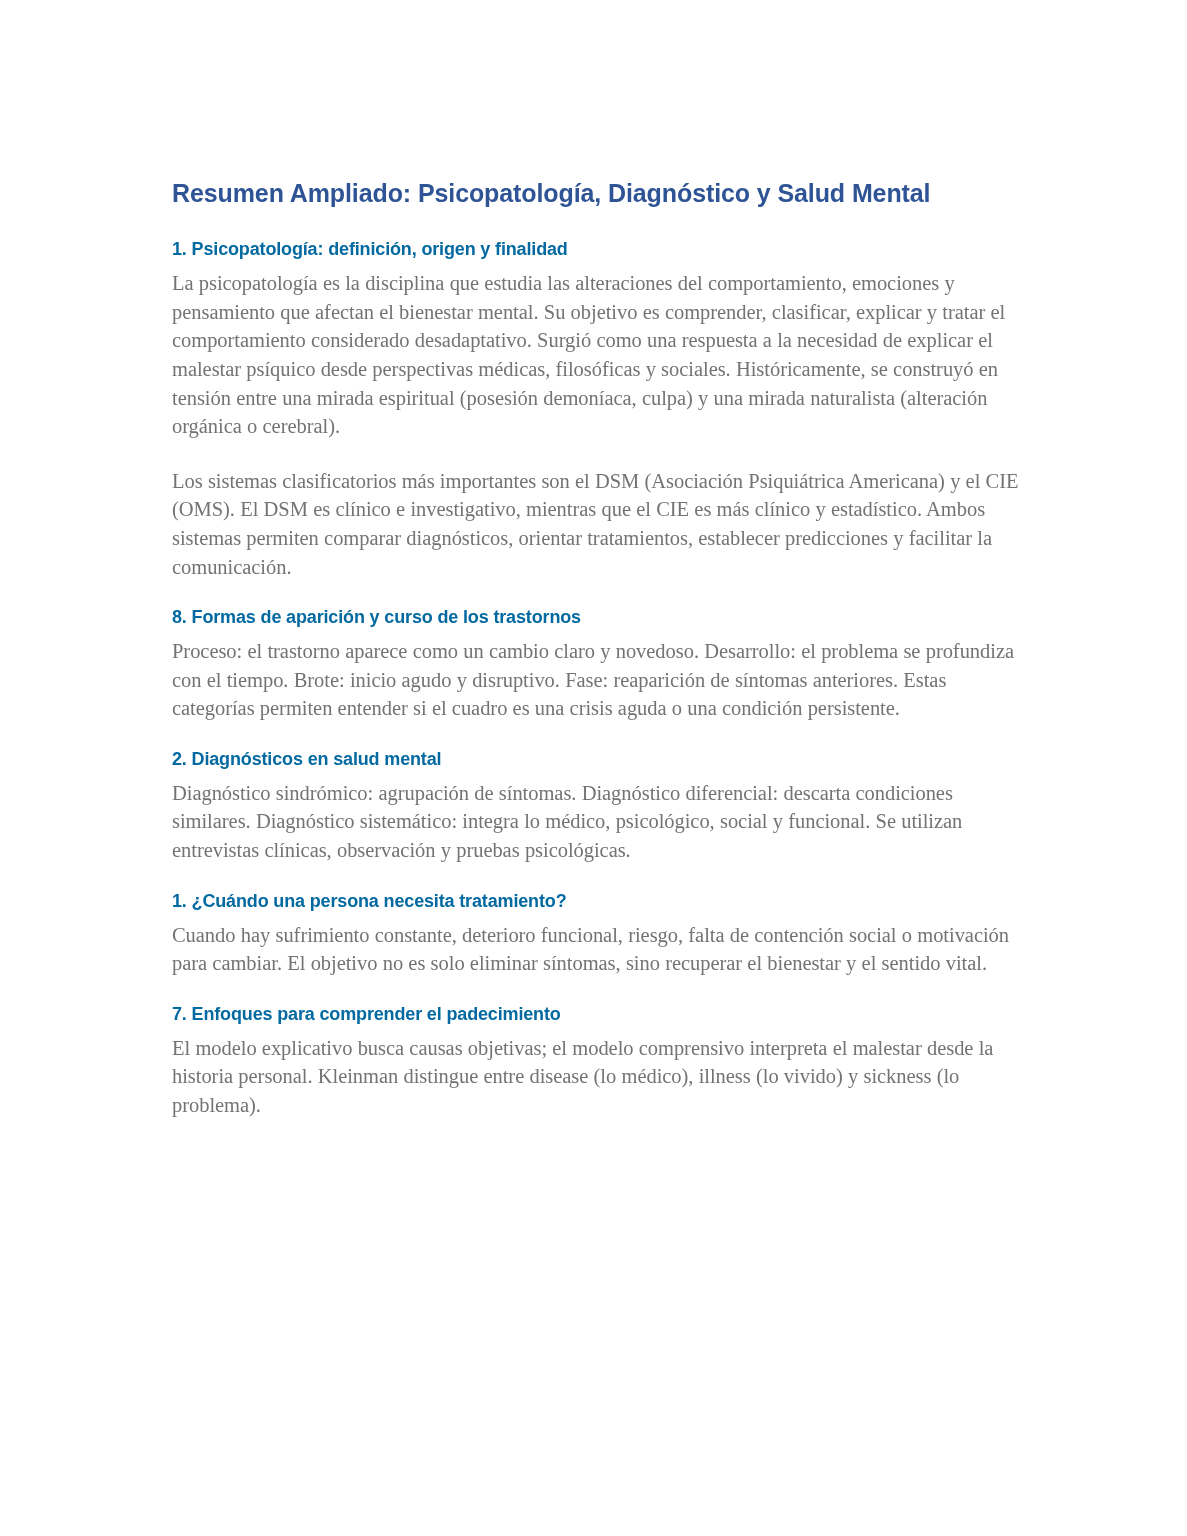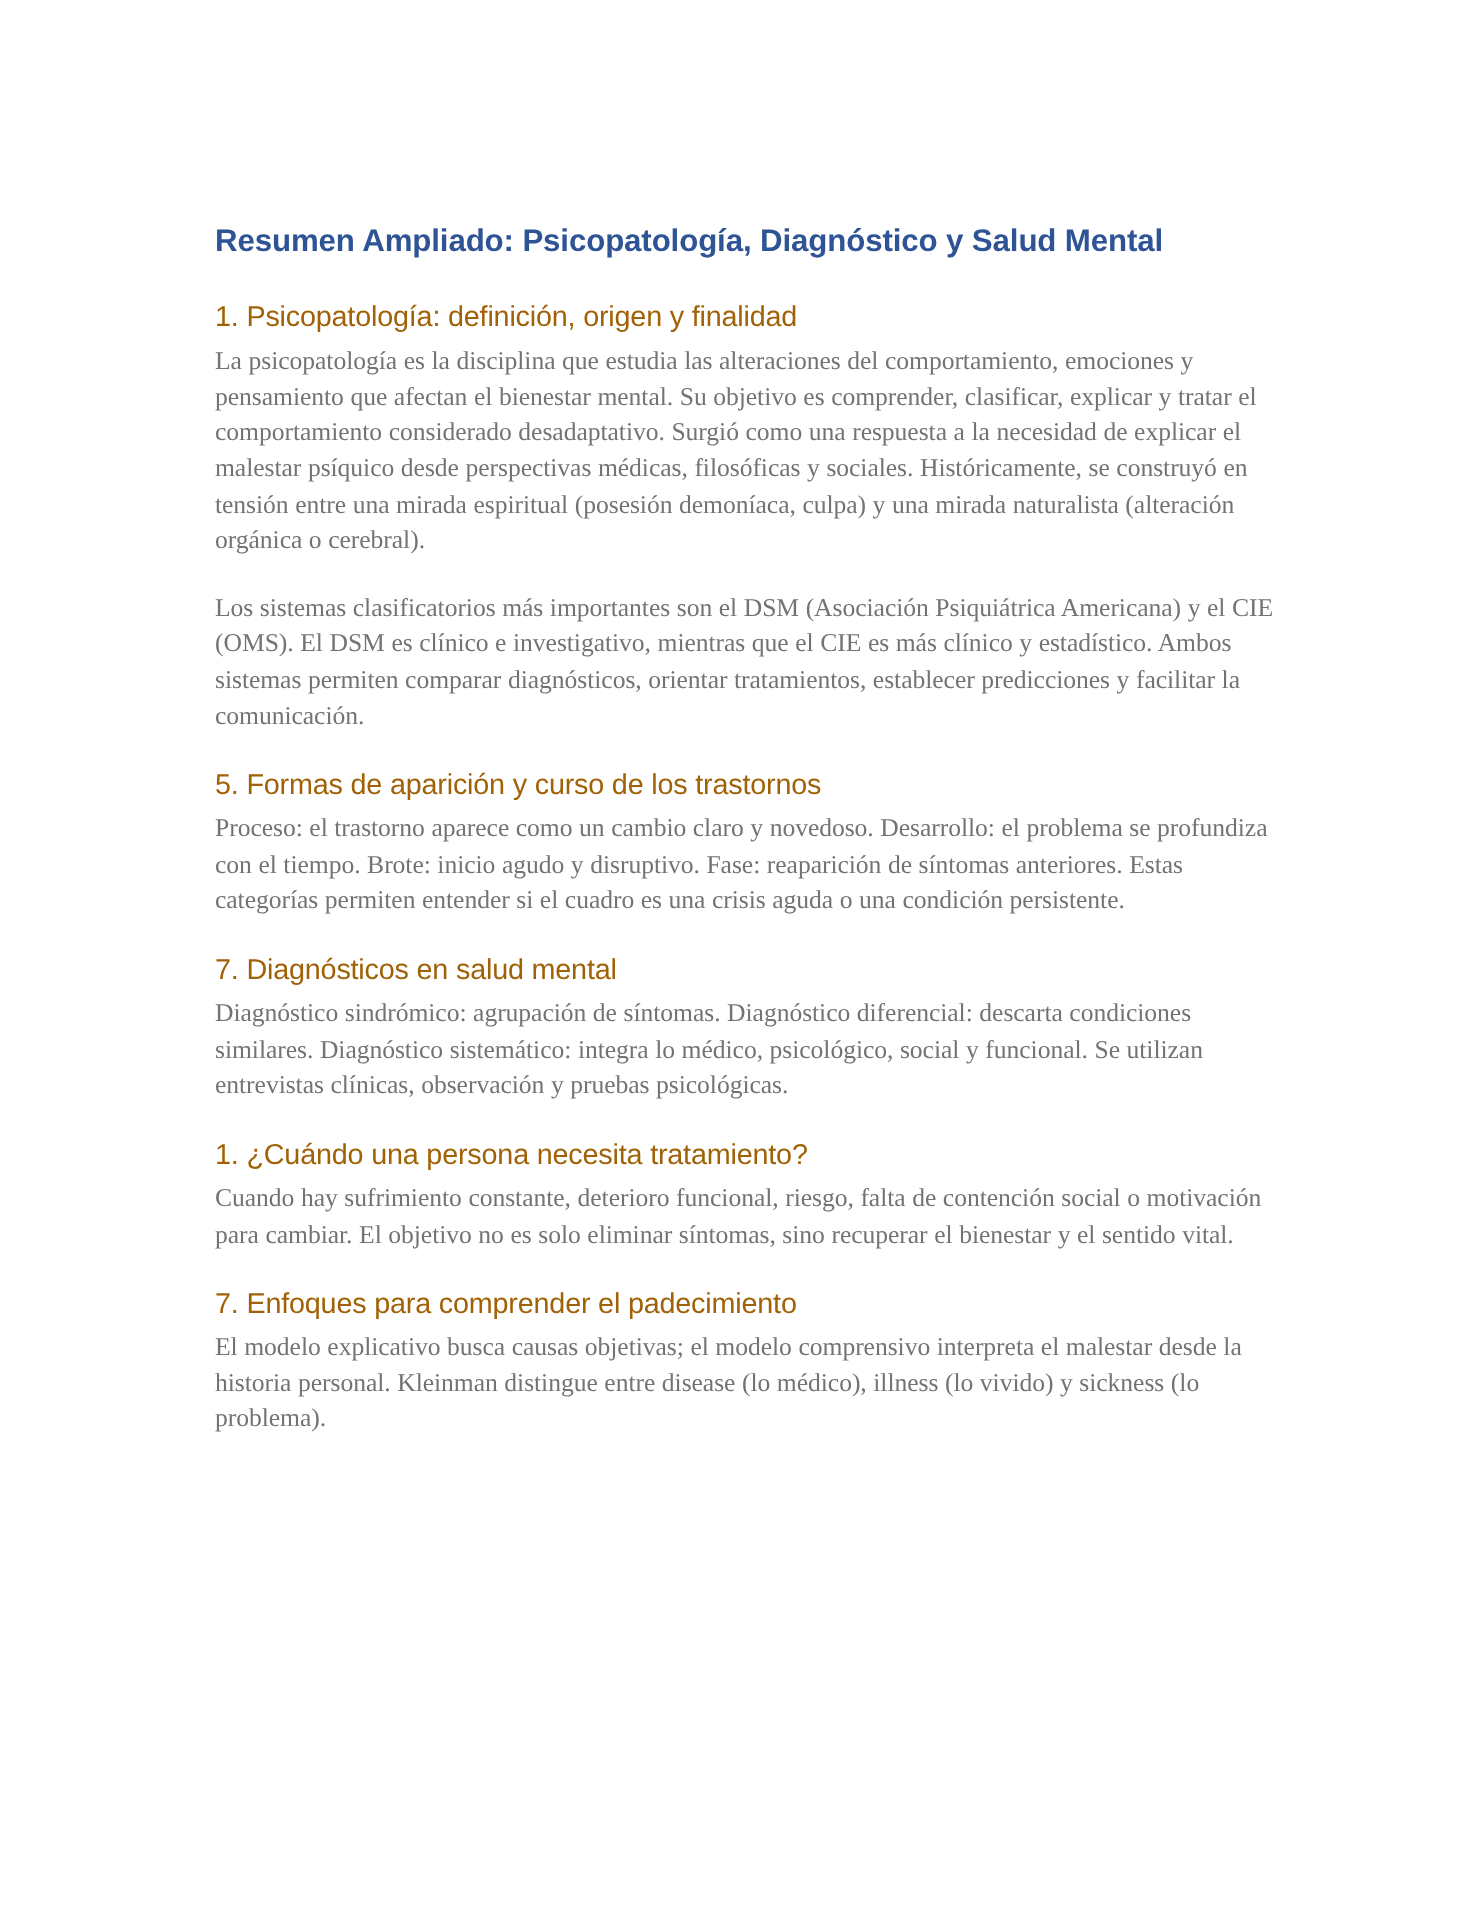--- a/index.html
+++ b/index.html
@@ -39,23 +39,23 @@
     margin: 0 0 30px 0;
   }
   .section {
     margin: 0 0 26px 0;
   }
   .section:last-child {
     margin-bottom: 12px;
   }
   .section-heading {
     font-family: "Liberation Sans", "DejaVu Sans", sans-serif;
-    font-size: 23px;
-    font-weight: normal;
-    color: #a16207;
+    font-size: 18px;
+    font-weight: bold;
+    color: #0369a1;
     letter-spacing: -0.15px;
     line-height: 1.22;
     margin: 0 0 8px 0;
   }
   .section-body {
     font-family: "Liberation Serif", "DejaVu Serif", serif;
     font-size: 20.5px;
     font-weight: normal;
     color: #737373;
     line-height: 28.6px;
@@ -76,26 +76,26 @@
     <div class="section">
       <h2 class="section-heading">1. Psicopatología: definición, origen y finalidad</h2>
       <p class="section-body">La psicopatología es la disciplina que estudia las alteraciones del comportamiento, emociones y pensamiento que afectan el bienestar mental. Su objetivo es comprender, clasificar, explicar y tratar el comportamiento considerado desadaptativo. Surgió como una respuesta a la necesidad de explicar el malestar psíquico desde perspectivas médicas, filosóficas y sociales. Históricamente, se construyó en tensión entre una mirada espiritual (posesión demoníaca, culpa) y una mirada naturalista (alteración orgánica o cerebral).</p>
     </div>
 
     <div class="section">
       <p class="section-body">Los sistemas clasificatorios más importantes son el DSM (Asociación Psiquiátrica Americana) y el CIE (OMS). El DSM es clínico e investigativo, mientras que el CIE es más clínico y estadístico. Ambos sistemas permiten comparar diagnósticos, orientar tratamientos, establecer predicciones y facilitar la comunicación.</p>
     </div>
 
     <div class="section">
-      <h2 class="section-heading">5. Formas de aparición y curso de los trastornos</h2>
+      <h2 class="section-heading">8. Formas de aparición y curso de los trastornos</h2>
       <p class="section-body">Proceso: el trastorno aparece como un cambio claro y novedoso. Desarrollo: el problema se profundiza con el tiempo. Brote: inicio agudo y disruptivo. Fase: reaparición de síntomas anteriores. Estas categorías permiten entender si el cuadro es una crisis aguda o una condición persistente.</p>
     </div>
 
     <div class="section">
-      <h2 class="section-heading">7. Diagnósticos en salud mental</h2>
+      <h2 class="section-heading">2. Diagnósticos en salud mental</h2>
       <p class="section-body">Diagnóstico sindrómico: agrupación de síntomas. Diagnóstico diferencial: descarta condiciones similares. Diagnóstico sistemático: integra lo médico, psicológico, social y funcional. Se utilizan entrevistas clínicas, observación y pruebas psicológicas.</p>
     </div>
 
 
     <div class="section">
       <h2 class="section-heading">1. ¿Cuándo una persona necesita tratamiento?</h2>
       <p class="section-body">Cuando hay sufrimiento constante, deterioro funcional, riesgo, falta de contención social o motivación para cambiar. El objetivo no es solo eliminar síntomas, sino recuperar el bienestar y el sentido vital.</p>
     </div>
 
     <div class="section">

